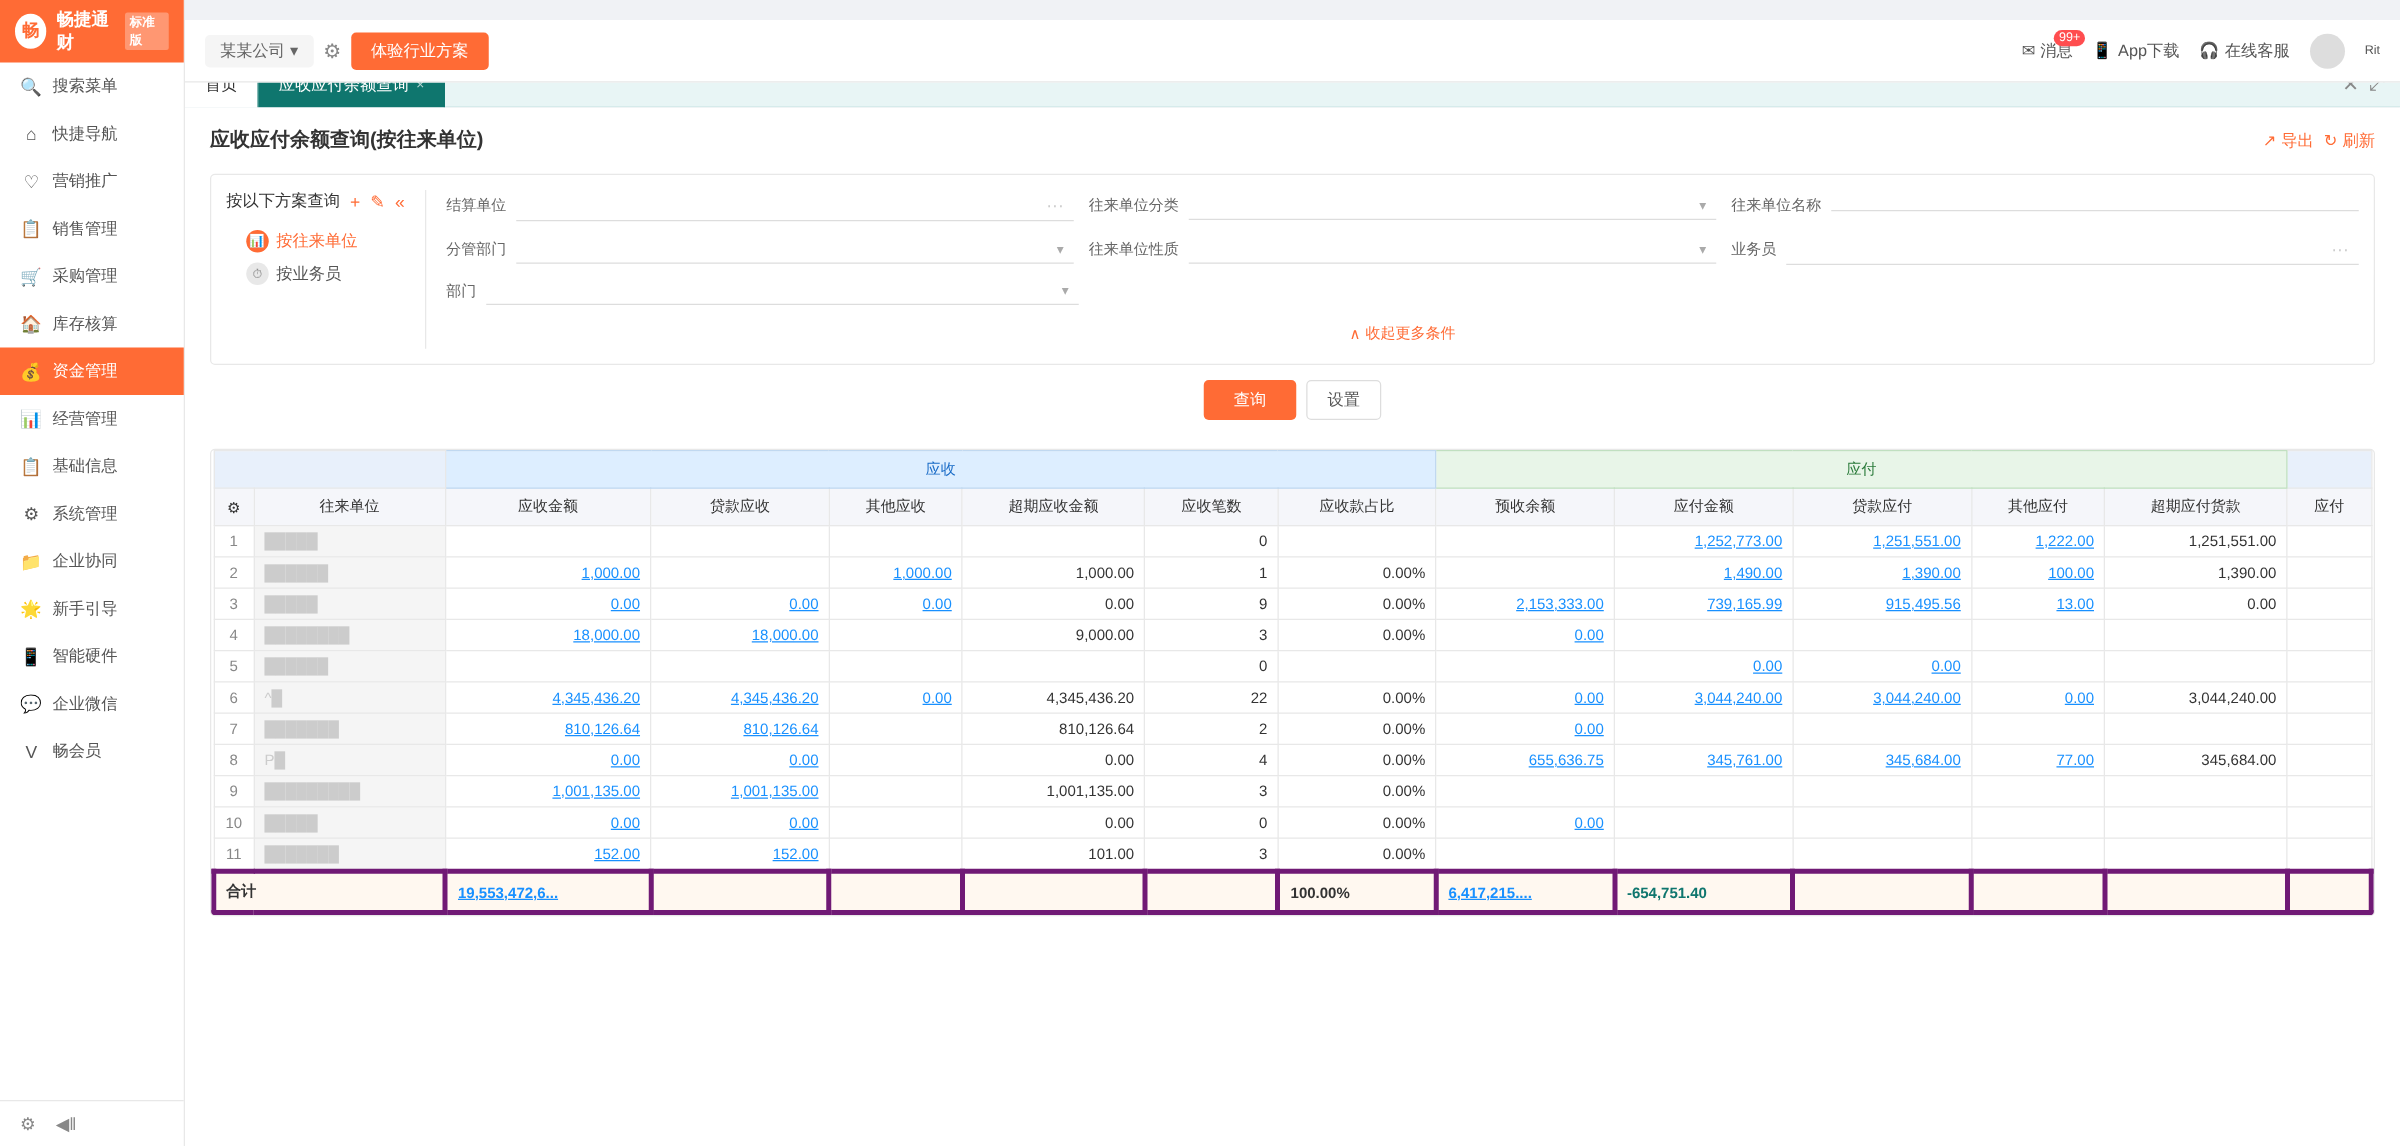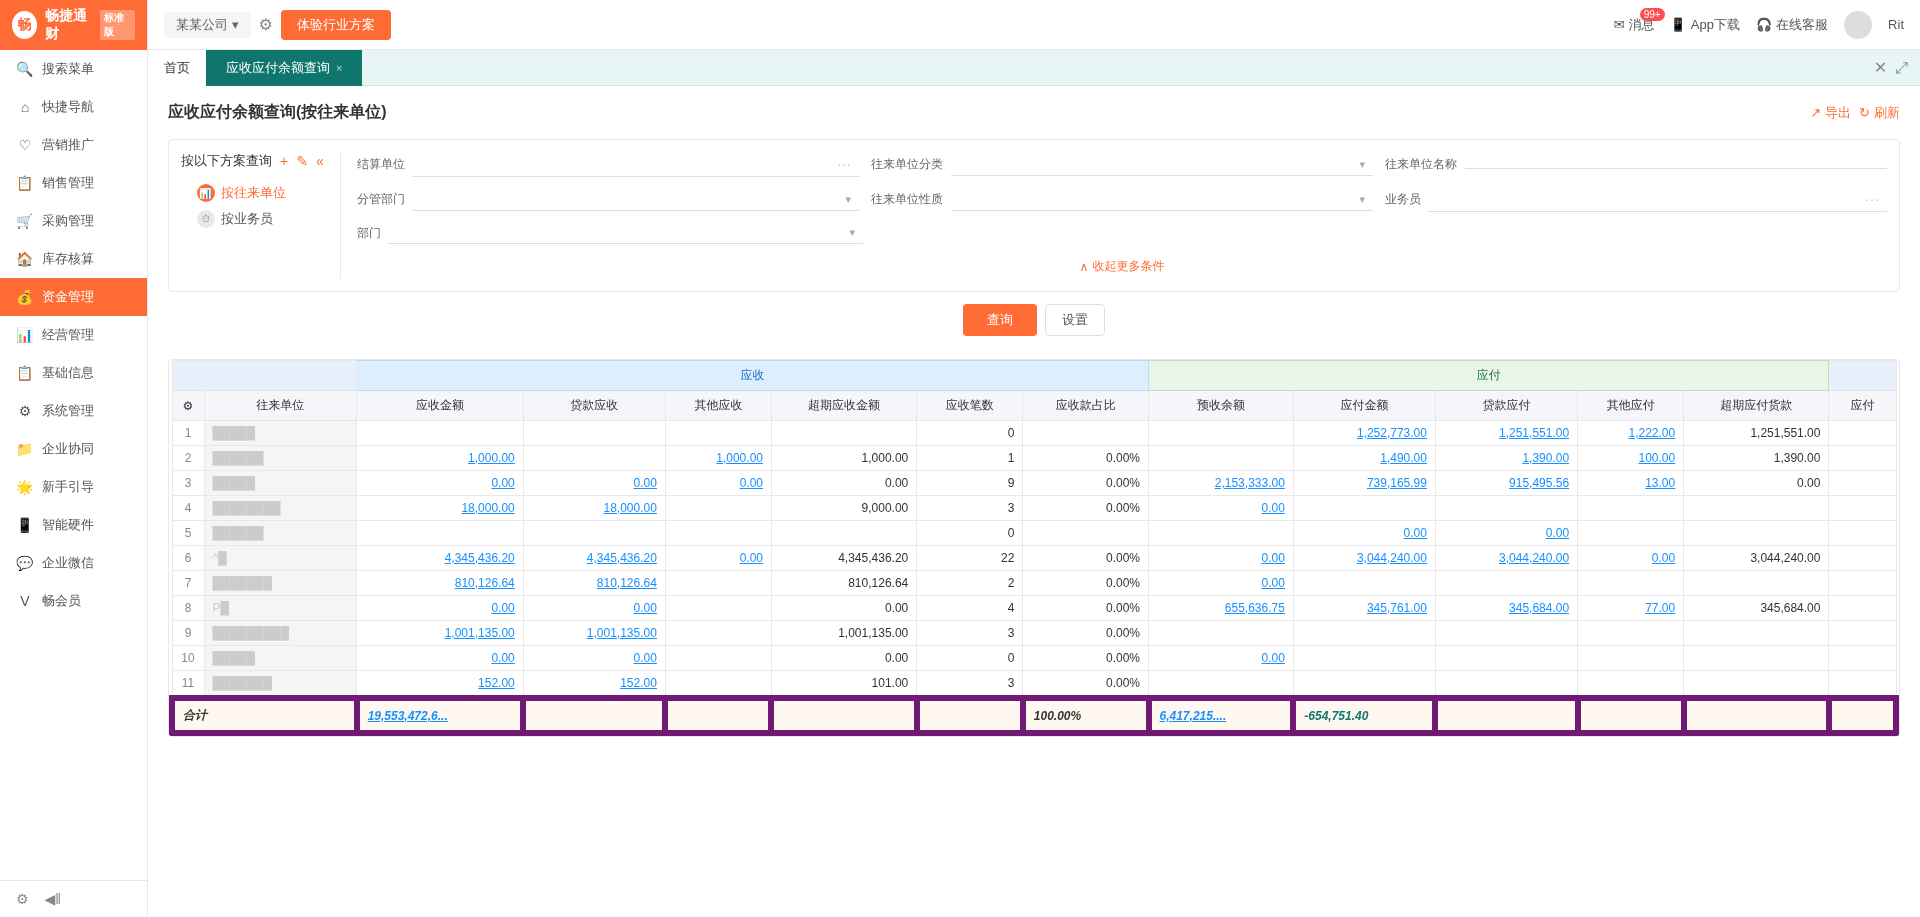--- a/index.html
+++ b/index.html
@@ -30,21 +30,21 @@
     .sidebar-item.active { background: #ff6b35; color: white; }
     .sidebar-item .si-icon { font-size: 14px; width: 18px; text-align: center; }
     .sidebar-bottom {
       margin-top: auto; border-top: 1px solid #e8e8e8;
       display: flex; align-items: center; padding: 10px 16px; gap: 16px;
     }
     .sidebar-bottom-icon { color: #888; cursor: pointer; font-size: 14px; }
 
     
     .header {
-      position: fixed; left: 148px; top: 0; right: 0; height: 50px;
+      position: fixed; left: 148px; top: 16px; right: 0; height: 50px;
       background: #fff; border-bottom: 1px solid #e8e8e8;
       display: flex; align-items: center; padding: 0 16px; gap: 12px; z-index: 100;
     }
     .header-breadcrumb {
       display: flex; align-items: center; gap: 8px; flex: 1;
     }
     .header-company {
       font-size: 13px; color: #666; background: #f5f5f5; padding: 4px 12px;
       border-radius: 4px; display: flex; align-items: center; gap: 4px;
     }
@@ -58,37 +58,37 @@
     }
     .header-right .badge-wrap { position: relative; display: inline-flex; align-items: center; gap: 4px; }
     .badge {
       position: absolute; top: -8px; right: -10px;
       background: #ff4d4f; color: white; font-size: 10px;
       padding: 1px 4px; border-radius: 8px; min-width: 18px; text-align: center;
     }
     .header-avatar {
       width: 28px; height: 28px; border-radius: 50%; background: #ddd;
     }
-    .header-username { color: #555; font-size: 13px; }
+    .header-username { color: #555; font-size: 10px; }
 
     
     .main {
       position: fixed; left: 148px; top: 50px; right: 0; bottom: 0;
       display: flex; flex-direction: column; overflow: hidden;
     }
 
     
     .tabs {
       display: flex; align-items: center; background: #e8f5f5;
       border-bottom: 1px solid #d0e8e8; height: 36px;
     }
     .tab {
       padding: 0 16px; height: 36px; display: flex; align-items: center;
       cursor: pointer; font-size: 13px; color: #555; gap: 6px;
-      border-right: 4px solid #0f766e;
+      border-right: 1px solid #0f766e;
       justify-content: center;
     }
     .tab.home { background: #fff; color: #333; }
     .tab.active { background: #0f766e; color: white; }
     .tab .close-icon { font-size: 11px; opacity: 0.7; }
     .tabs-right { margin-left: auto; display: flex; align-items: center; gap: 8px; padding-right: 12px; color: #888; }
     .tabs-right span { cursor: pointer; font-size: 16px; }
 
     
     .page-content {
@@ -190,22 +190,22 @@
       background: #e8f0fb;
     }
     tbody tr td {
       border: 1px solid #e8e8e8; padding: 5px 8px;
       text-align: right; color: #333; white-space: nowrap;
     }
     tbody tr td:first-child { text-align: center; color: #888; }
     tbody tr td:nth-child(2) { text-align: left; color: #333; }
     .cell-link { color: #1890ff; text-decoration: underline; cursor: pointer; }
     tfoot tr td {
-      background: #fff8f0; border: 6px solid #701a75;
-      padding: 6px 8px; font-weight: bold; font-style: italic;
+      background: #fff8f0; border: 4px solid #701a75;
+      padding: 6px 8px; font-weight: bold;
     }
     tfoot tr td:first-child { text-align: left; color: #333; }
 
     
     .th-settings { width: 32px; }
 
     
     ::-webkit-scrollbar { width: 6px; height: 6px; }
     ::-webkit-scrollbar-track { background: #f1f1f1; }
     ::-webkit-scrollbar-thumb { background: #ccc; border-radius: 3px; }

